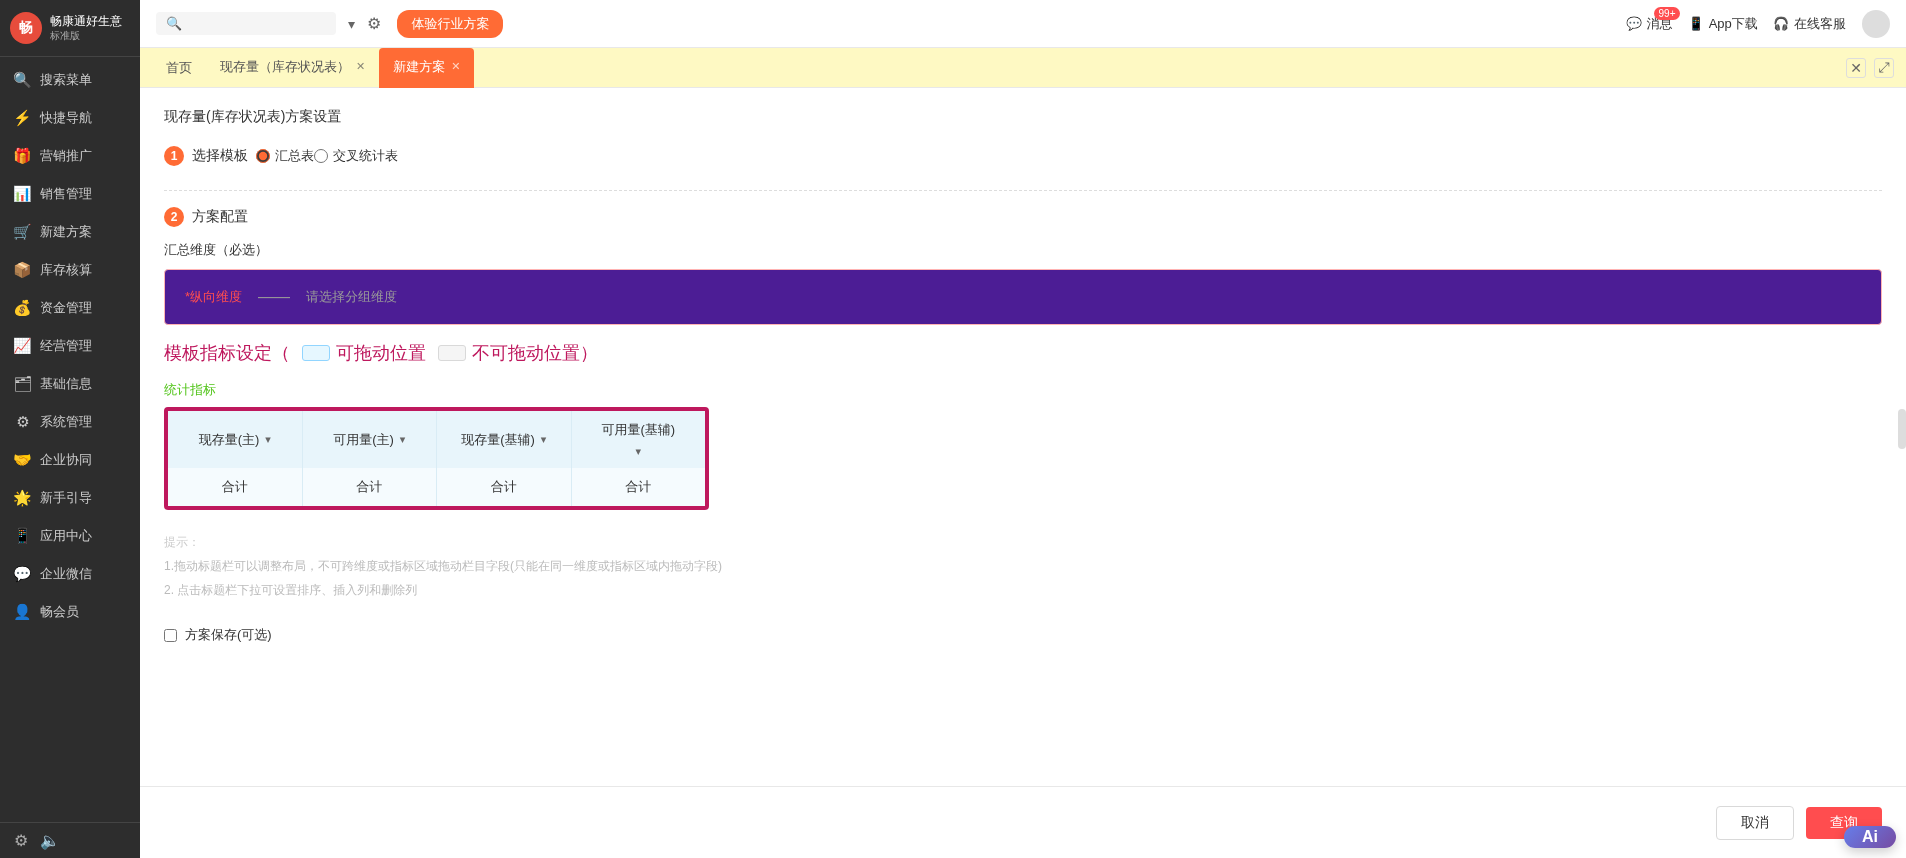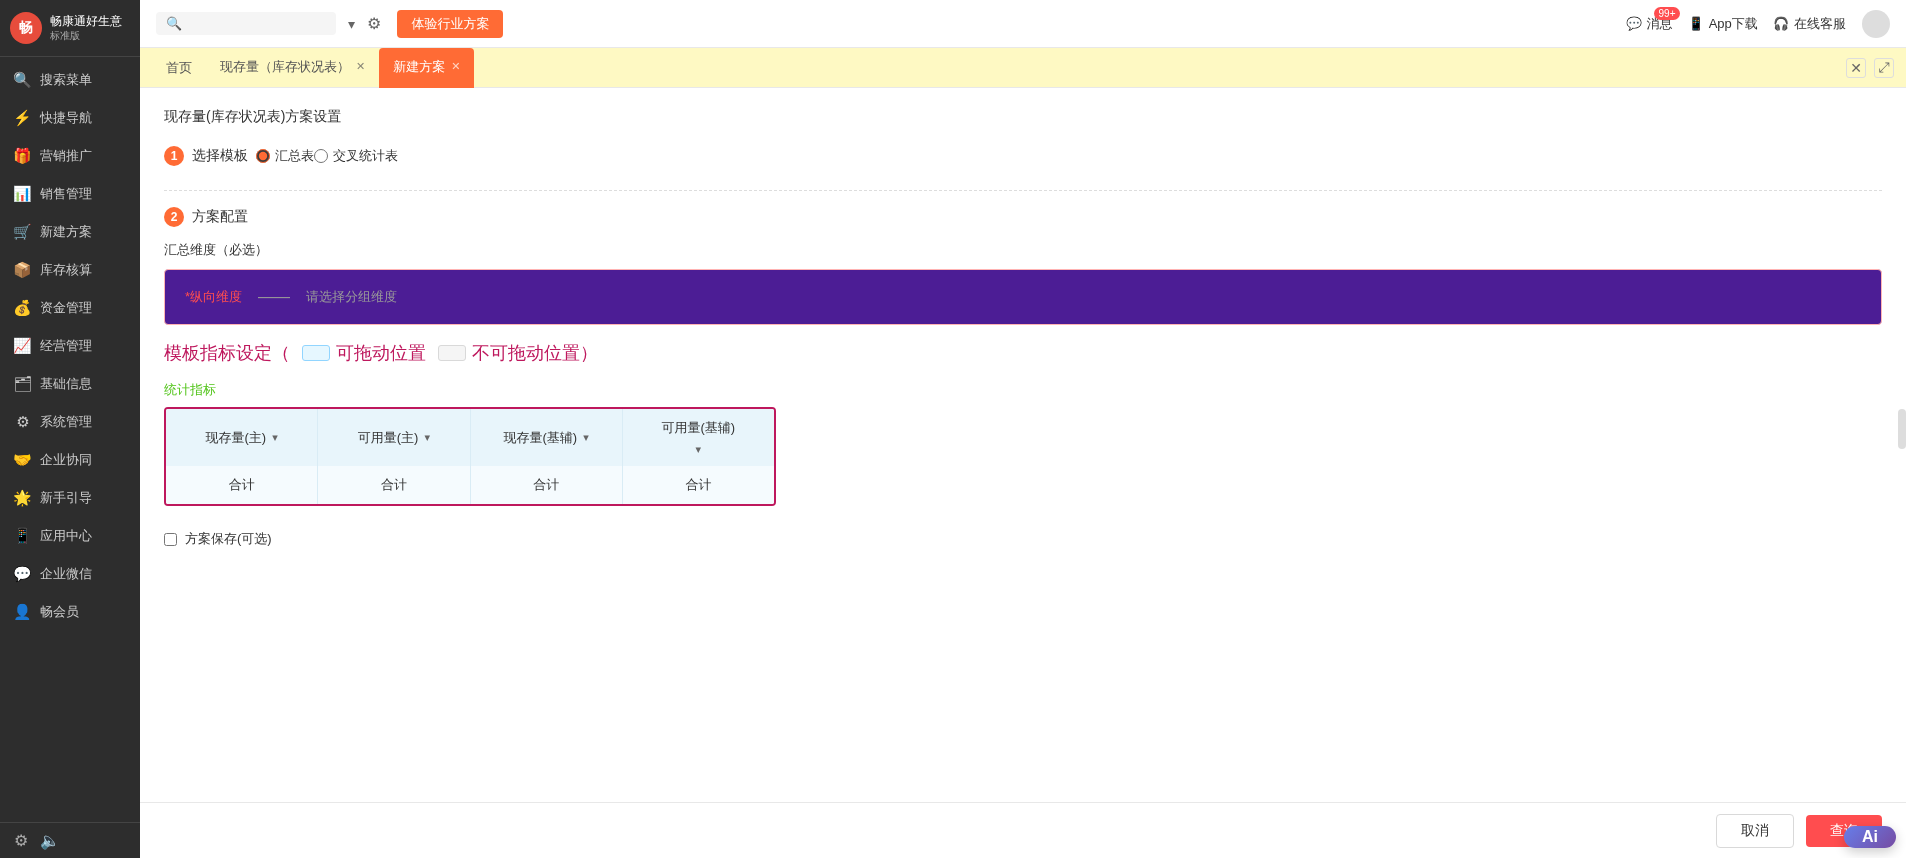--- a/index.html
+++ b/index.html
@@ -122,21 +122,21 @@
     }
     .topbar-gear {
       font-size: 16px;
       color: #666;
       cursor: pointer;
     }
     .topbar-industry-btn {
       background: #ff6b35;
       color: white;
       border: none;
-      border-radius: 4px;
+      border-radius: 12px;
       padding: 5px 14px;
       font-size: 13px;
       cursor: pointer;
       margin-left: 4px;
       text-align: right;
     }
     .topbar-spacer { flex: 1; }
     .topbar-right {
       display: flex;
       align-items: center;
@@ -373,24 +373,24 @@
     
     .stats-section-title {
       color: #52c41a;
       font-size: 13px;
       font-weight: 500;
       margin-bottom: 8px;
     }
 
     
     .stats-table {
-      border: 2px solid #be185d;
+      border: 4px solid #be185d;
       border-radius: 4px;
       overflow: hidden;
-      width: 612px;
+      width: 545px;
     }
     .stats-table-header {
       display: flex;
       background: #e8f5fb;
     }
     .stats-table-header .th {
       flex: 1;
       padding: 10px 12px;
       font-size: 13px;
       color: #333;
@@ -440,21 +440,21 @@
     .bottom-save label { font-size: 13px; color: #333; }
 
     
     .footer-bar {
       position: fixed;
       bottom: 0;
       right: 0;
       left: 140px;
       background: #fff;
       border-top: 1px solid #e8e8e8;
-      height: 56px;
+      height: 72px;
       display: flex;
       align-items: center;
       justify-content: flex-end;
       padding: 0 24px;
       gap: 12px;
       z-index: 100;
     }
     .btn-cancel {
       background: #fff;
       color: #333;
@@ -703,20 +703,25 @@
             </div>
           </div>
           <div class="stats-table-body">
             <div class="td">合计</div>
             <div class="td">合计</div>
             <div class="td">合计</div>
             <div class="td">合计</div>
           </div>
         </div>
 
+        <div class="tips-section">
+          <span class="tips-title">提示：</span>
+          <div>1.拖动标题栏可以调整布局，不可跨维度或指标区域拖动栏目字段(只能在同一维度或指标区域内拖动字段)</div>
+          <div>2. 点击标题栏下拉可设置排序、插入列和删除列</div>
+        </div>
       </div>
 
       <div class="bottom-save">
         <input type="checkbox" id="save-checkbox" style="">
         <label for="save-checkbox">方案保存(可选)</label>
       </div>
     </div>
   </div>
 
   <div class="footer-bar">

